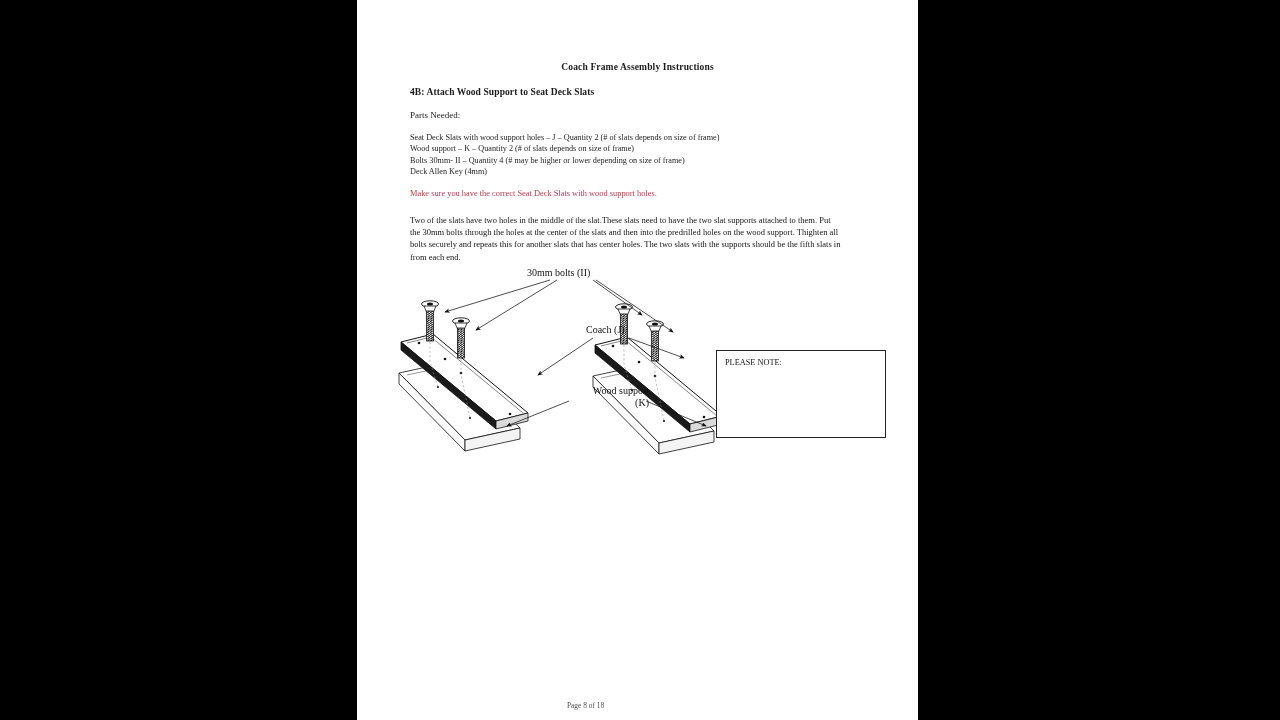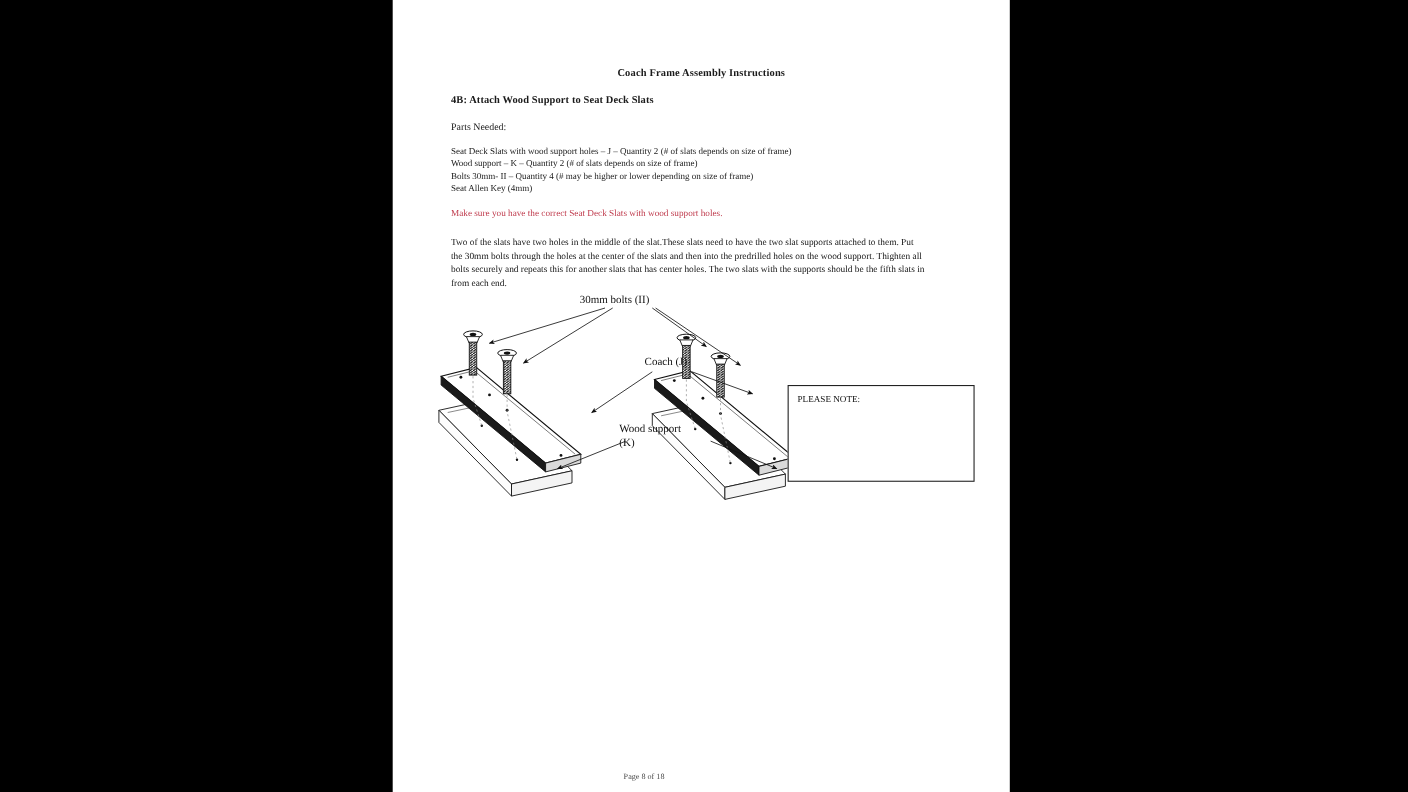--- a/index.html
+++ b/index.html
@@ -99,21 +99,21 @@
     height: 200px;
   }
   #diagram svg { display: block; }
 
   .dlabel {
     position: absolute;
     font-size: 10px;
     color: #111111;
     white-space: nowrap;
   }
-  .dlabel.ctr { text-align: left; }
+  .dlabel.ctr { text-align: right; }
 
   .lbl-bolts  { left: 130px;  top: 9px; }
   .lbl-slats  { left: 189px;  top: 66px; }
   .lbl-wood   { left: 166px;  top: 127px; width: 86px; line-height: 11.5px; }
 
   
   #note-box {
     position: absolute;
     left: 359px;
     top: 350px;
@@ -154,21 +154,21 @@
     <div class="doc-title">Coach Frame Assembly  Instructions</div>
 
     <div class="section-heading">4B: Attach Wood Support to Seat Deck Slats</div>
 
     <div class="parts-heading">Parts Needed:</div>
 
     <div class="parts-list">
       <div>Seat Deck Slats with wood support holes  – J – Quantity 2 (# of slats depends on size of frame)</div>
       <div>Wood support – K – Quantity 2 (# of slats depends on size of frame)</div>
       <div>Bolts 30mm- II – Quantity 4 (# may be higher or lower depending on size of frame)</div>
-      <div>Seat Allen Key (4mm)</div>
+      <div>Deck Allen Key (4mm)</div>
     </div>
 
     <div class="warning-line">Make sure you have the correct Seat Deck Slats with wood support holes.</div>
 
     <div class="body-para">Two of the slats have two holes in the middle of the slat.These slats need to have the two slat supports attached to them. Put the 30mm bolts through the holes at the center of the slats and then into the predrilled holes on the wood support. Thighten all bolts securely and repeats this for another slats that has center holes. The two slats with the supports should be the fifth slats in from each end.</div>
 
     <div id="diagram">
 
       <svg width="350" height="200" viewBox="0 0 350 200">
 

